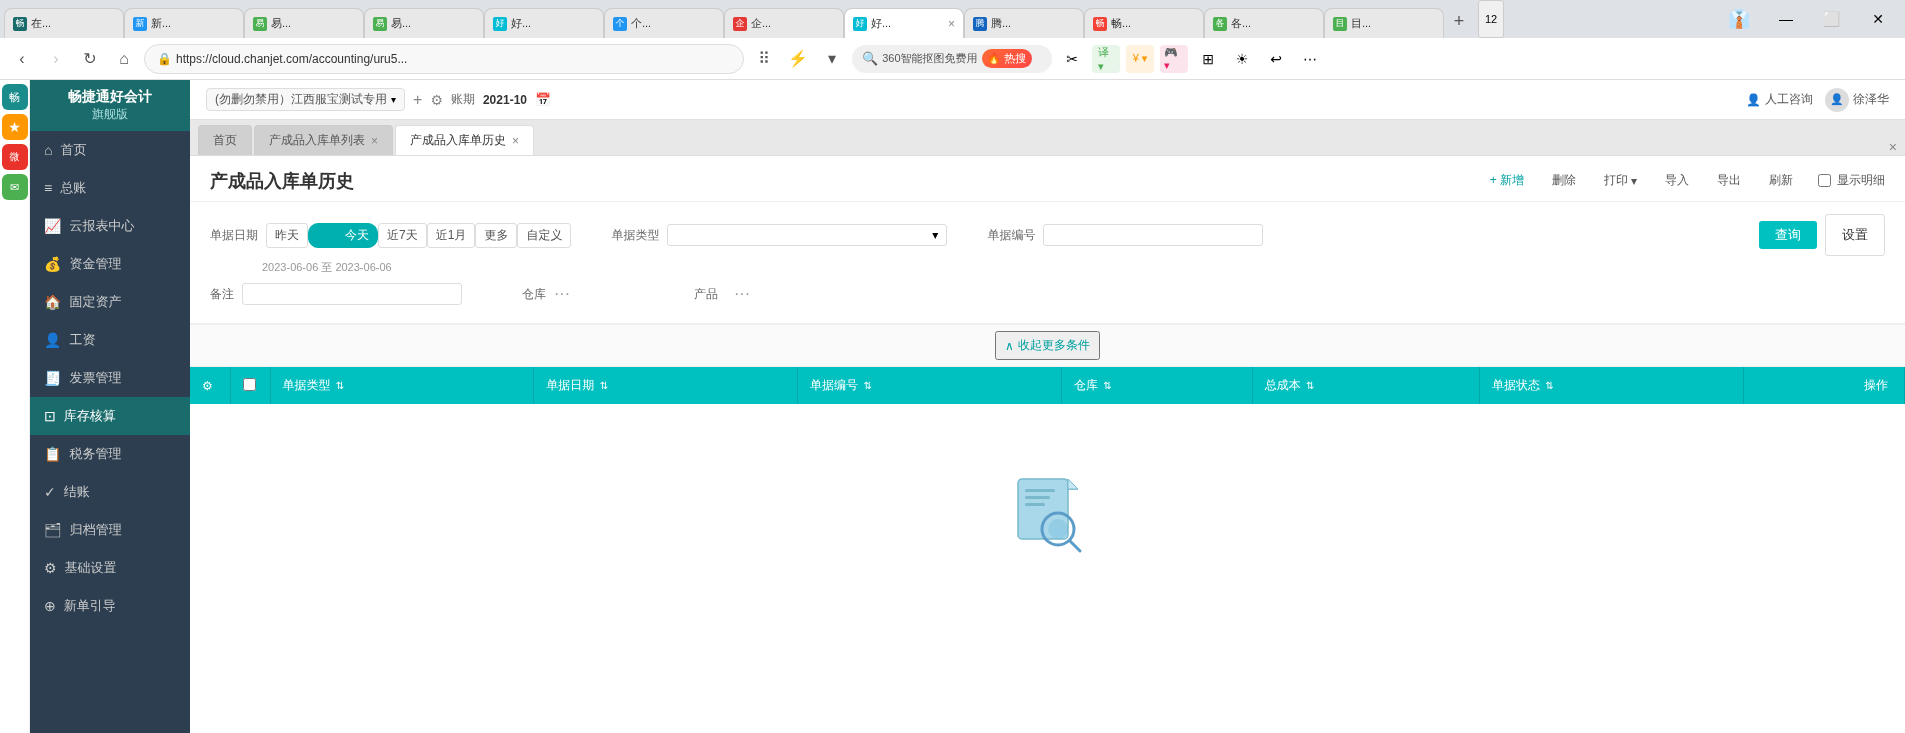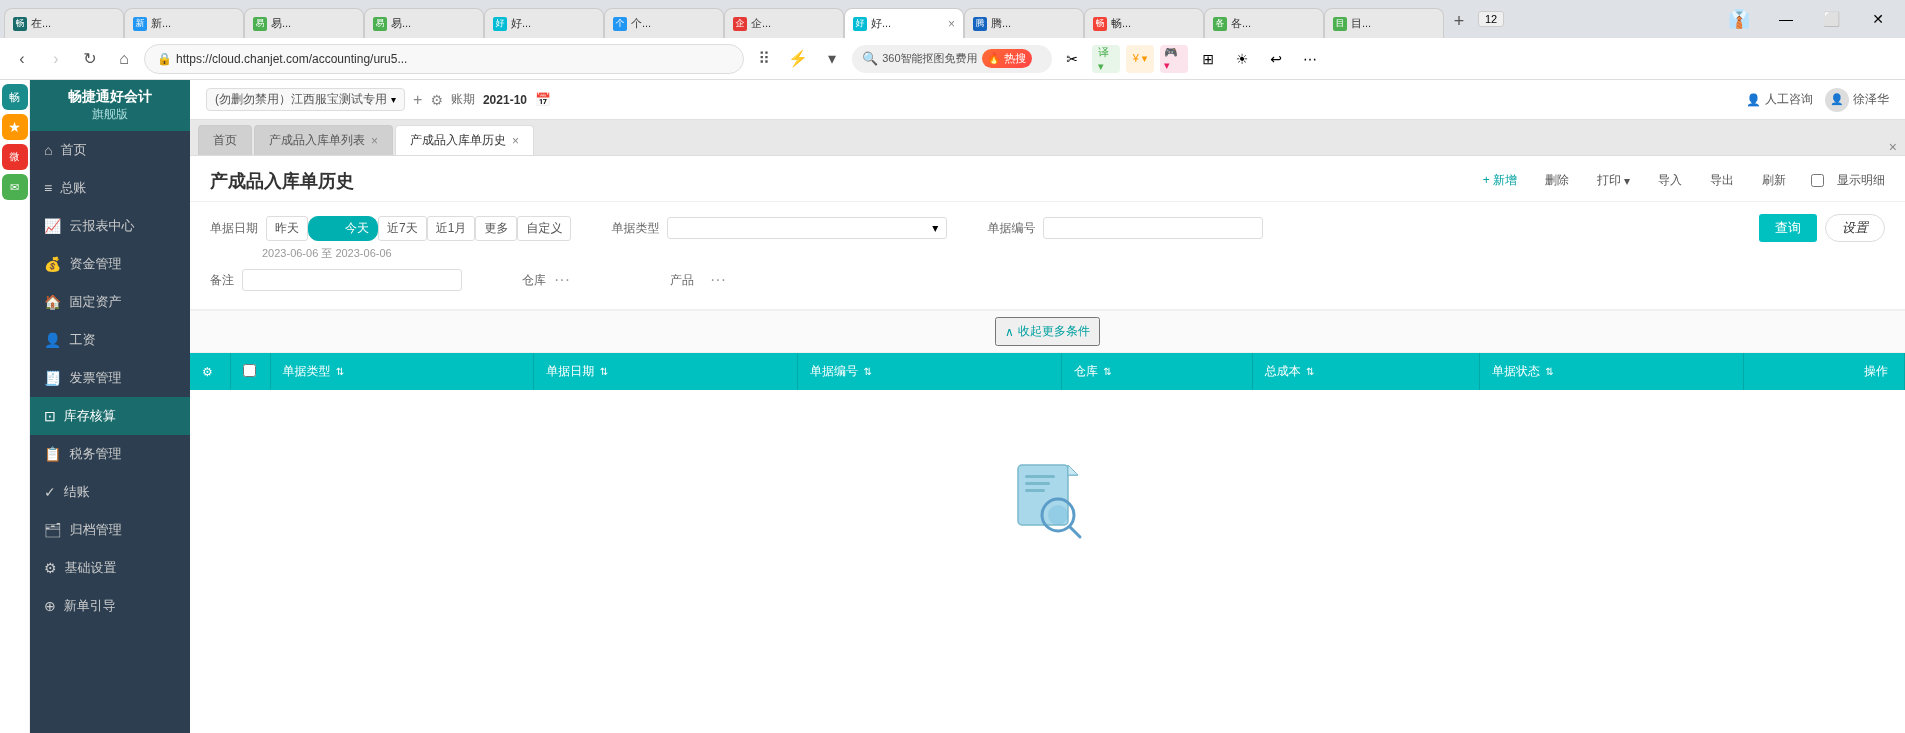--- a/index.html
+++ b/index.html
@@ -55,39 +55,39 @@
     .content-tab { display: flex; align-items: center; padding: 6px 14px; border-radius: 4px 4px 0 0; font-size: 12px; cursor: pointer; gap: 6px; background: #d0d0d0; color: #555; border: 1px solid #ccc; border-bottom: none; margin-right: 2px; }
     .content-tab.active { background: #fff; color: #333; border-color: #ddd; }
     .content-tab-close { font-size: 12px; color: #888; }
 
     
     .page-content { flex: 1; background: #fff; overflow-y: auto; padding: 0; }
     .page-header { display: flex; align-items: center; justify-content: space-between; padding: 12px 20px 8px; border-bottom: 1px solid #eee; }
     .page-title { font-size: 18px; font-weight: bold; color: #333; }
     .page-actions { display: flex; align-items: center; gap: 8px; }
     .action-btn { display: flex; align-items: center; gap: 3px; padding: 4px 10px; border: none; background: transparent; cursor: pointer; font-size: 12px; color: #555; border-radius: 3px; }
-    .show-col-btn { display: flex; gap: 10px; font-size: 12px; color: #555; cursor: pointer; padding-left: 7px; }
+    .show-col-btn { display: flex; gap: 3px; font-size: 12px; color: #555; cursor: pointer; padding-left: 7px; }
 
     
     .filter-area { padding: 12px 20px; background: #fff; border-bottom: 1px solid #eee; }
     .filter-row { display: flex; align-items: center; gap: 20px; margin-bottom: 10px; }
     .filter-group { display: flex; align-items: center; gap: 8px; }
     .filter-label { font-size: 12px; color: #666; white-space: nowrap; }
     .date-filters { display: flex; align-items: center; gap: 0; }
     .date-btn { padding: 3px 8px; border: 1px solid #ddd; border-radius: 3px; background: #fff; font-size: 12px; cursor: pointer; color: #555; }
     .date-btn.active { background: #00b0b0; color: #fff; border-color: #00b0b0; border-radius: 10px; padding-left: 36px; }
     .filter-select { display: flex; align-items: center; gap: 4px; border: 1px solid #ddd; border-radius: 3px; padding: 3px 8px; background: #fff; font-size: 12px; cursor: pointer; min-width: 200px; }
     .filter-input { border: 1px solid #ddd; border-radius: 3px; padding: 3px 8px; font-size: 12px; min-width: 180px; outline: none; }
     .filter-dots { color: #999; cursor: pointer; font-size: 16px; }
     .collapse-btn { display: flex; align-items: center; justify-content: center; gap: 4px; color: #00a0a0; font-size: 12px; cursor: pointer; padding: 4px 8px; }
 
     
     .search-actions { display: flex; align-items: center; gap: 8px; margin-left: 20px; }
     .query-btn { background: #00c0c0; color: #fff; border: none; border-radius: 3px; padding: 5px 16px; font-size: 13px; cursor: pointer; margin-left: 43px; }
-    .settings-btn { background: #fff; color: #333; border: 1px solid #ddd; border-radius: 14px; padding: 4px 16px; font-size: 13px; cursor: pointer; font-style: italic; }
+    .settings-btn { background: #fff; color: #333; border: 1px solid #ddd; border-radius: 3px; padding: 11px 16px; font-size: 13px; cursor: pointer; }
 
     
     .table-container { padding: 0; }
     .data-table { width: 100%; border-collapse: collapse; }
     .data-table thead { background: #00c0c0; }
     .data-table th { padding: 10px 12px; text-align: left; font-size: 12px; color: #fff; font-weight: normal; white-space: nowrap; border-right: 1px solid #00a8a8; }
     .data-table th:first-child { width: 40px; }
     .sort-icon { font-size: 10px; margin-left: 2px; }
     .checkbox-col { width: 40px; text-align: center; }
     .gear-col { width: 40px; text-align: center; }
@@ -175,21 +175,21 @@
       <span class="tab-title">各...</span>
     </div>
     <div class="tab" style="background:#e8e8e8;">
       <div class="tab-favicon" style="background:#4caf50; display:flex; align-items:center; justify-content:center;">
         <span style="color:#fff; font-size:9px;">目</span>
       </div>
       <span class="tab-title">目...</span>
     </div>
     <div class="tab-new">+</div>
 
-    <div style="background:#f0f0f0; border:1px solid #ccc; border-radius:3px; padding:0 6px; font-size:11px; height:16px; display:flex; align-items:center; margin-left:4px;">12</div>
+    <div style="background:#f0f0f0; border:1px solid #ccc; border-radius:3px; padding:0 6px; font-size:11px; height:38px; display:flex; align-items:center; margin-left:4px;">12</div>
 
     <div style="display:flex; margin-left:auto;">
       <div class="win-btn" style="font-size:18px;">👔</div>
       <div class="win-btn">—</div>
       <div class="win-btn">⬜</div>
       <div class="win-btn close">✕</div>
     </div>
   </div>
 
   <div class="address-bar">
@@ -390,21 +390,21 @@
 
         <div class="filter-row" style="margin-bottom:6px;">
           <div class="filter-group">
             <span class="filter-label">备注</span>
             <input class="filter-input" type="text" style="min-width: 220px;">
           </div>
           <div class="filter-group" style="margin-left:40px;">
             <span class="filter-label">仓库</span>
             <span class="filter-dots">···</span>
           </div>
-          <div class="filter-group" style="margin-left:80px;">
+          <div class="filter-group" style="margin-left:104px;">
             <span class="filter-label">产品</span>
             <span class="filter-dots" style="margin-left:8px;">···</span>
           </div>
         </div>
 
       </div>
 
       <div class="collapse-row">
         <button class="collapse-btn">
           <span>∧</span>

